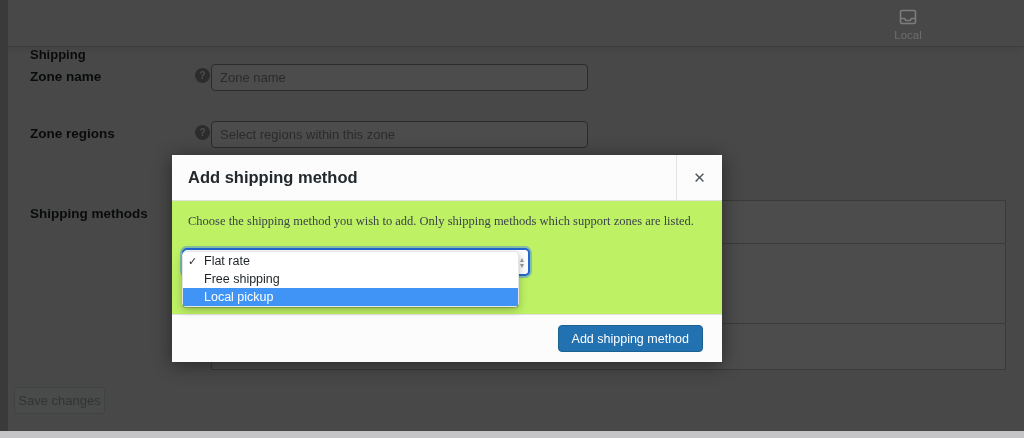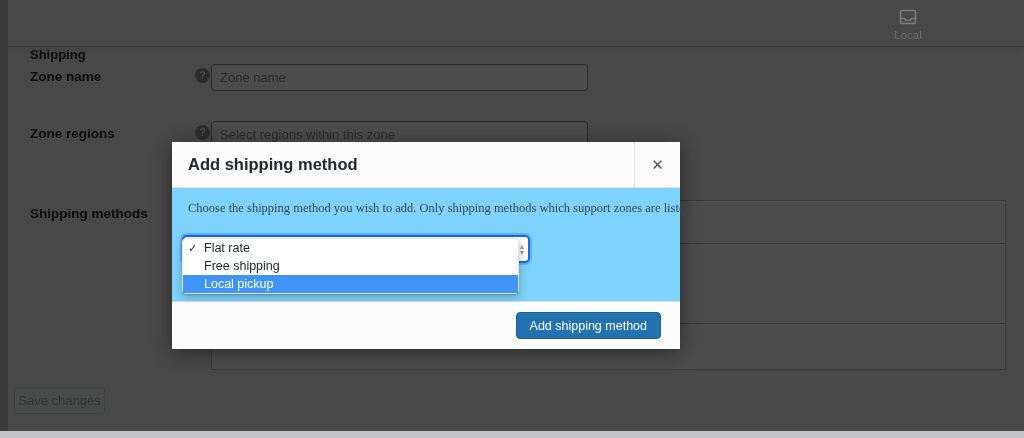--- a/index.html
+++ b/index.html
@@ -35,21 +35,21 @@
   .backdrop { left:0; top:0; width:1024px; height:431px; background:rgba(0,0,0,0.7); z-index:10; }
   .bottom-strip { left:0; top:431px; width:1024px; height:7px; background:#c4c4c6; z-index:11; }
 
   
   .activity-cluster { z-index:12; top:0; left:870px; width:154px; height:47px; }
   .activity-item { position:absolute; top:7px; text-align:center; color:#6e6e6e; font-size:11.5px; }
   .activity-item .glyph { display:block; height:20px; margin-bottom:2px; }
   .activity-item svg { stroke:#7d7d7d; fill:none; stroke-width:1.6; }
 
   
-  .modal { left:172px; top:142px; width:508px; height:207px; background:#7dd3fc; z-index:20;
+  .modal { left:172px; top:155px; width:550px; height:207px; background:#bef264; z-index:20;
            box-shadow:0 3px 18px rgba(0,0,0,.45); }
   .modal-header { position:absolute; left:0; top:0; width:100%; height:46px; background:#fcfcfc;
                   border-bottom:1px solid #dfdfe0; }
   .modal-title { position:absolute; left:16px; top:13px; font-size:16.5px; font-weight:bold; color:#23282d; }
   .modal-close { position:absolute; right:0; top:0; width:46px; height:45px; background:#fcfcfc;
                  border:none; border-left:1px solid #e4e4e5; color:#50575e; font-size:15px;
                  line-height:45px; text-align:center; cursor:pointer; }
   .modal-desc { position:absolute; left:16px; top:59px; width:520px; font-size:12.5px; color:#3c434a;font-family:Liberation Serif, serif; }
 
   .method-select { position:absolute; left:10px; top:93px; width:348px; height:28px; background:#fff;

